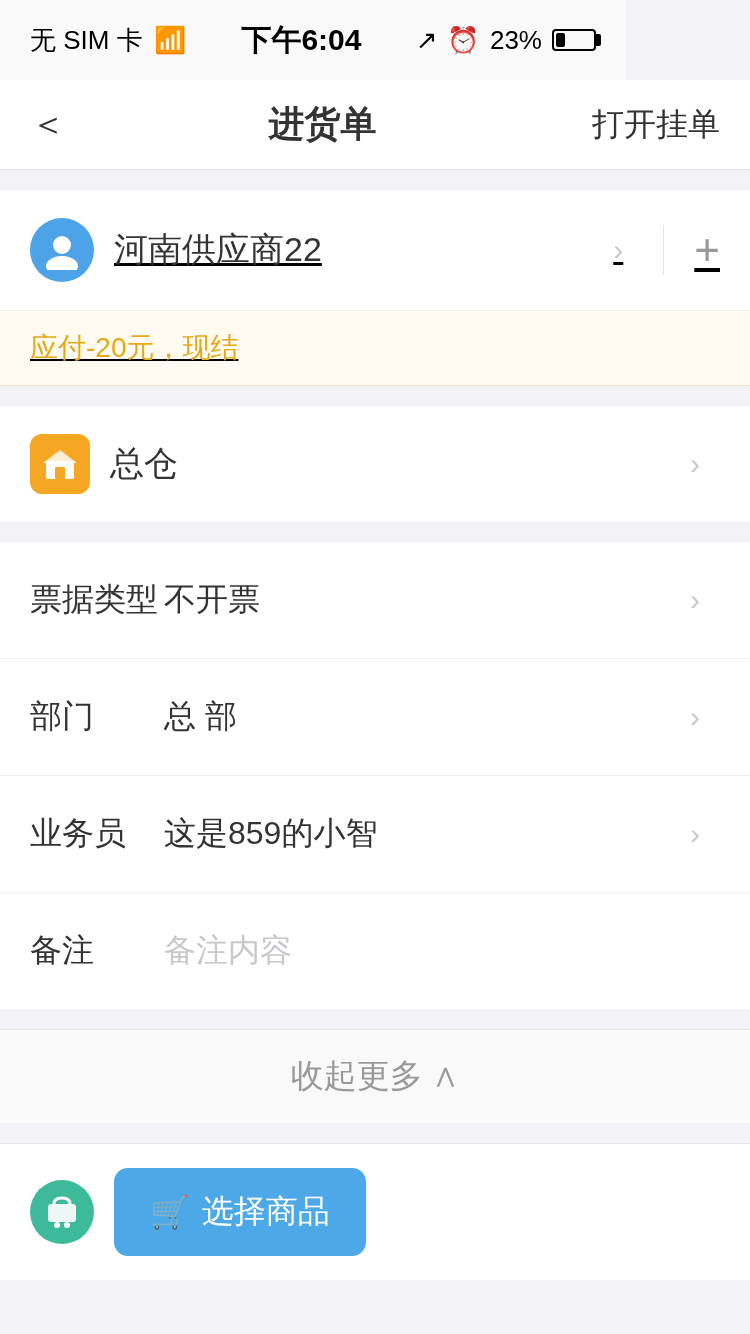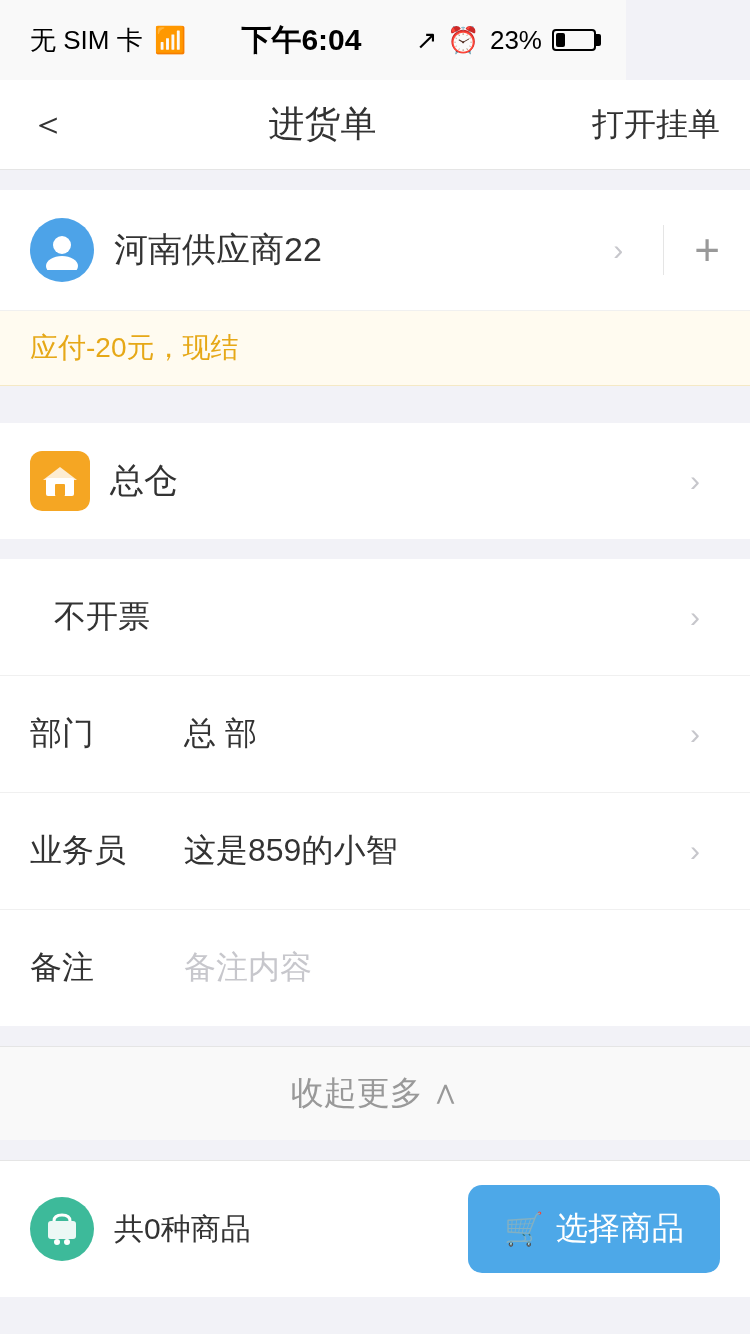--- a/index.html
+++ b/index.html
@@ -83,40 +83,41 @@
       padding: 0 30px;
       border-bottom: 1px solid #e5e5e5;
     }
     .nav-back {
       font-size: 36px;
       color: #333;
       cursor: pointer;
     }
     .nav-title {
       font-size: 36px;
-      font-weight: 400;
+      font-weight: 700;
       color: #333;
     }
     .nav-action {
       font-size: 32px;
       color: #333;
       cursor: pointer;
       margin-left: 13px;
     }
 
     
     .section-gap {
       height: 20px;
       background: #f2f2f7;
     }
 
     
     .card {
       background: #fff;
-      margin-bottom: 17px;
+      margin-bottom: 0;
+      text-decoration: underline;
     }
 
     
     .supplier-row {
       display: flex;
       align-items: center;
       padding: 28px 30px;
       background: #fff;
       border-bottom: 1px solid #f0f0f0;
     }
@@ -213,21 +214,21 @@
     .form-label {
       font-size: 32px;
       color: #333;
       width: 130px;
       flex-shrink: 0;
     }
     .form-value {
       flex: 1;
       font-size: 32px;
       color: #333;
-      margin-left: 24px;
+      margin-left: 4px;
     }
     .form-value.placeholder {
       color: #c7c7cc;
     }
 
     
     .collapse-bar {
       background: #f9f9f9;
       border-top: 1px solid #e5e5e5;
       padding: 24px 30px;
@@ -337,20 +338,21 @@
       <rect x="14" y="22" width="10" height="12" rx="1" fill="#f5a623"></rect>
     </svg>
   </div>
   <span class="warehouse-name">总仓</span>
   <span class="chevron">›</span>
 </div>
 
 <div class="form-section">
 
   <div class="form-row">
+    <span class="form-label">票据类型</span>
     <span class="form-value">不开票</span>
     <span class="chevron">›</span>
   </div>
 
   <div class="form-row">
     <span class="form-label">部门</span>
     <span class="form-value">总 部</span>
     <span class="chevron">›</span>
   </div>
 
@@ -370,20 +372,19 @@
 
 <div class="bottom-bar">
   <div class="cart-icon-wrap">
     <svg width="36" height="36" viewBox="0 0 36 36" fill="none" xmlns="http://www.w3.org/2000/svg">
       <rect x="4" y="10" width="28" height="18" rx="3" fill="white" opacity="0.9"></rect>
       <path d="M10 10 Q10 4 18 4 Q26 4 26 10" stroke="white" stroke-width="3" fill="none"></path>
       <circle cx="13" cy="31" r="3" fill="white"></circle>
       <circle cx="23" cy="31" r="3" fill="white"></circle>
     </svg>
   </div>
-  <span class="product-count">共0种商品</span>
   <button class="select-btn">
     <span class="select-btn-icon">🛒</span>
     <span>选择商品</span>
   </button>
 </div>
 
 <div class="rest-bg"></div>
 
 </body></html>

